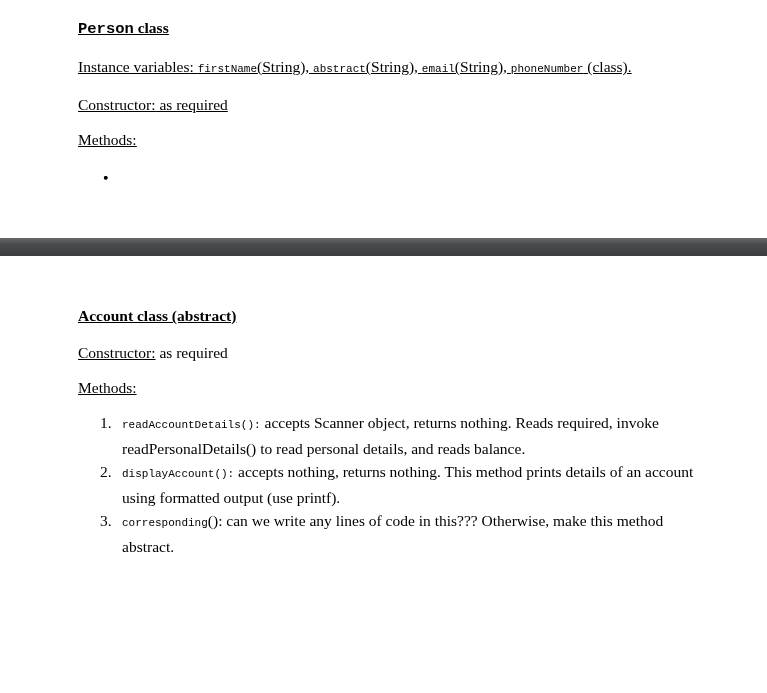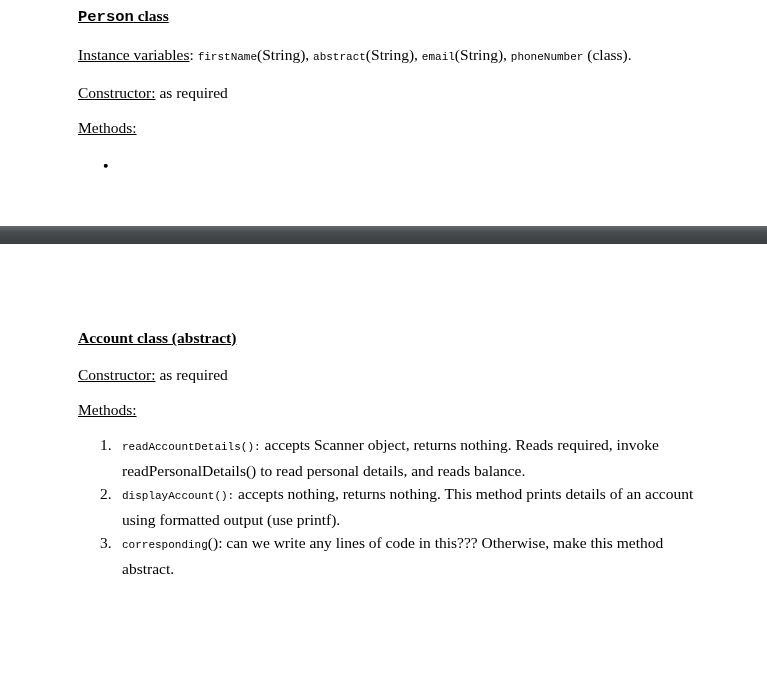--- a/index.html
+++ b/index.html
@@ -14,22 +14,22 @@
     line-height: 23px;
     color: #000000;
   }
   .doc-page {
     width: 767px;
   }
   .content {
     padding-left: 78px;
     padding-right: 49px;
   }
-  .content-top { padding-top: 4px; }
-  .content-bottom { padding-top: 82px; }
+  .content-top { padding-top: 16px; text-decoration: underline; }
+  .content-bottom { padding-top: 48px; }
 
   .section-heading {
     font-weight: bold;
     margin: 0 0 14px 0;
     font-size: 15.5px;
   }
   .section-heading .heading-inner { text-decoration: underline; }
   .code {
     font-family: "Liberation Mono", "DejaVu Sans Mono", monospace;
     font-size: 11px;

